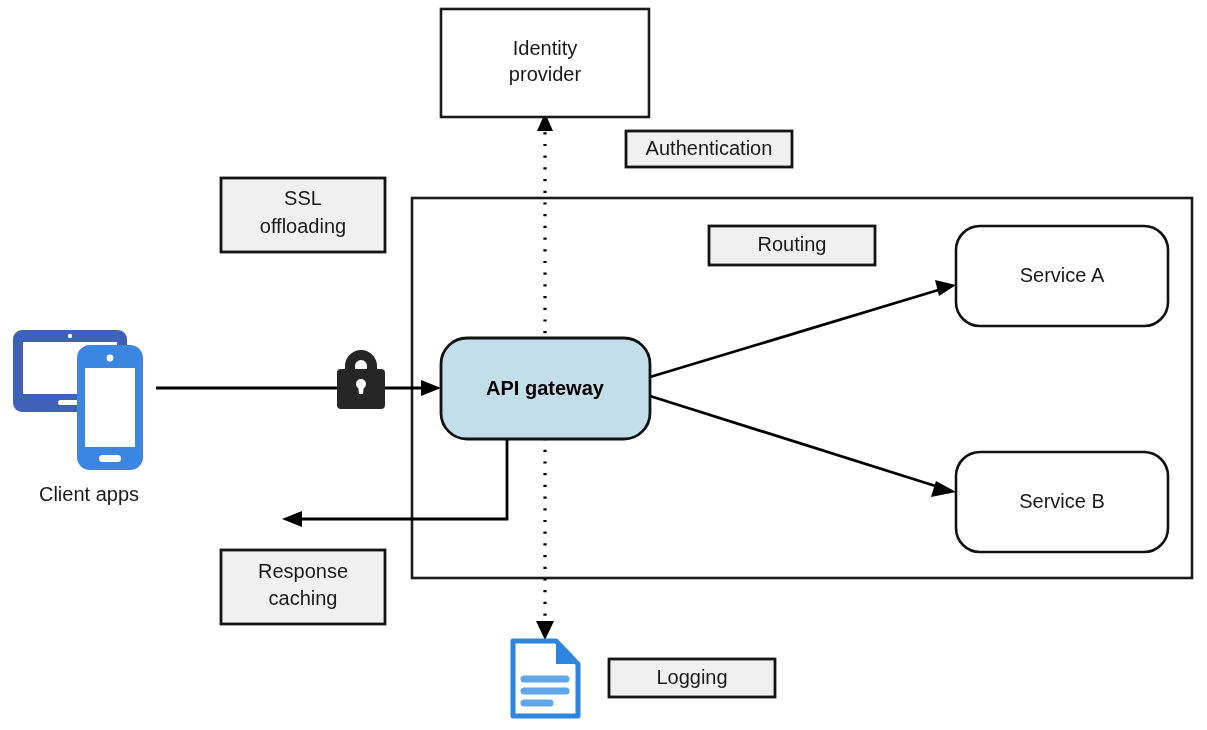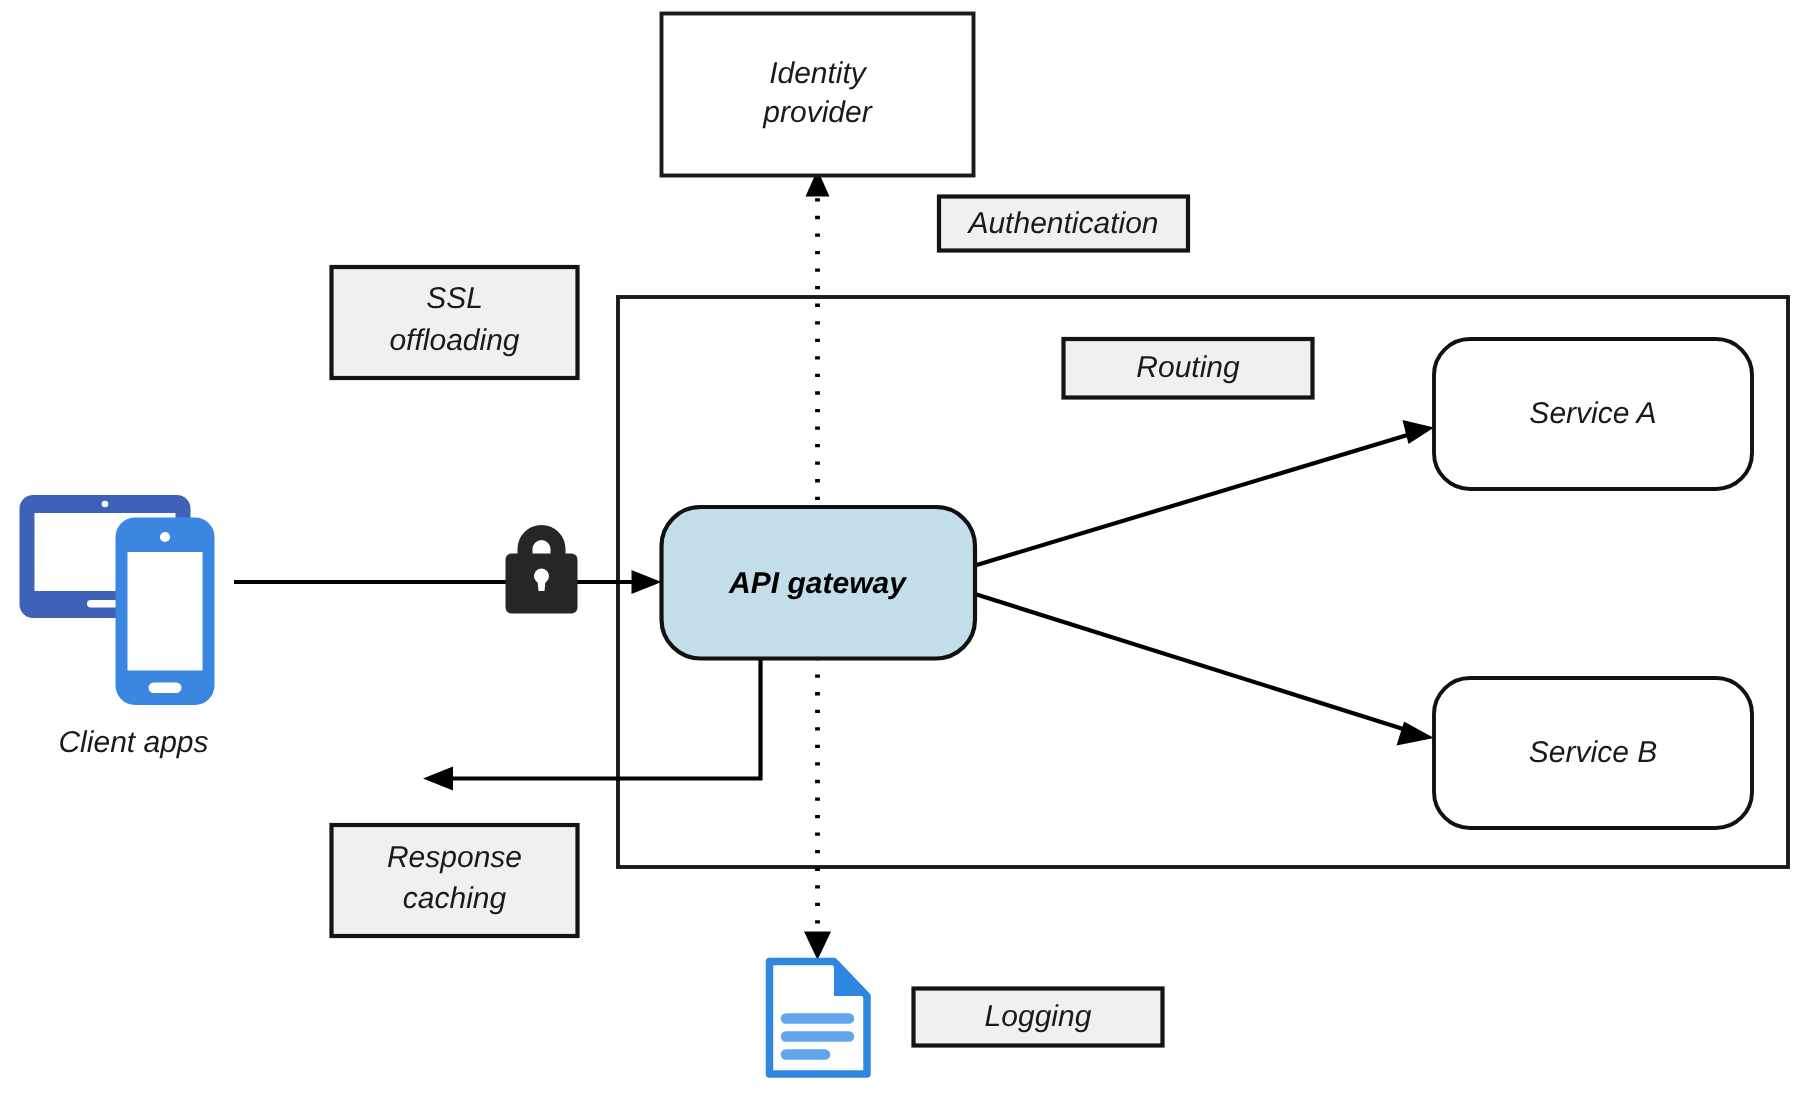--- a/index.html
+++ b/index.html
@@ -9,21 +9,20 @@
   }
   body {
     font-family: "Liberation Sans", sans-serif;
   }
   #diagram-root {
     position: relative;
     width: 1207px;
     height: 730px;
     background: #ffffff;
     overflow: hidden;
-    font-style: italic;
   }
   svg.canvas {
     position: absolute;
     top: 0;
     left: 0;
     width: 1207px;
     height: 730px;
   }
   .node-text {
     font-family: "Liberation Sans", sans-serif;

